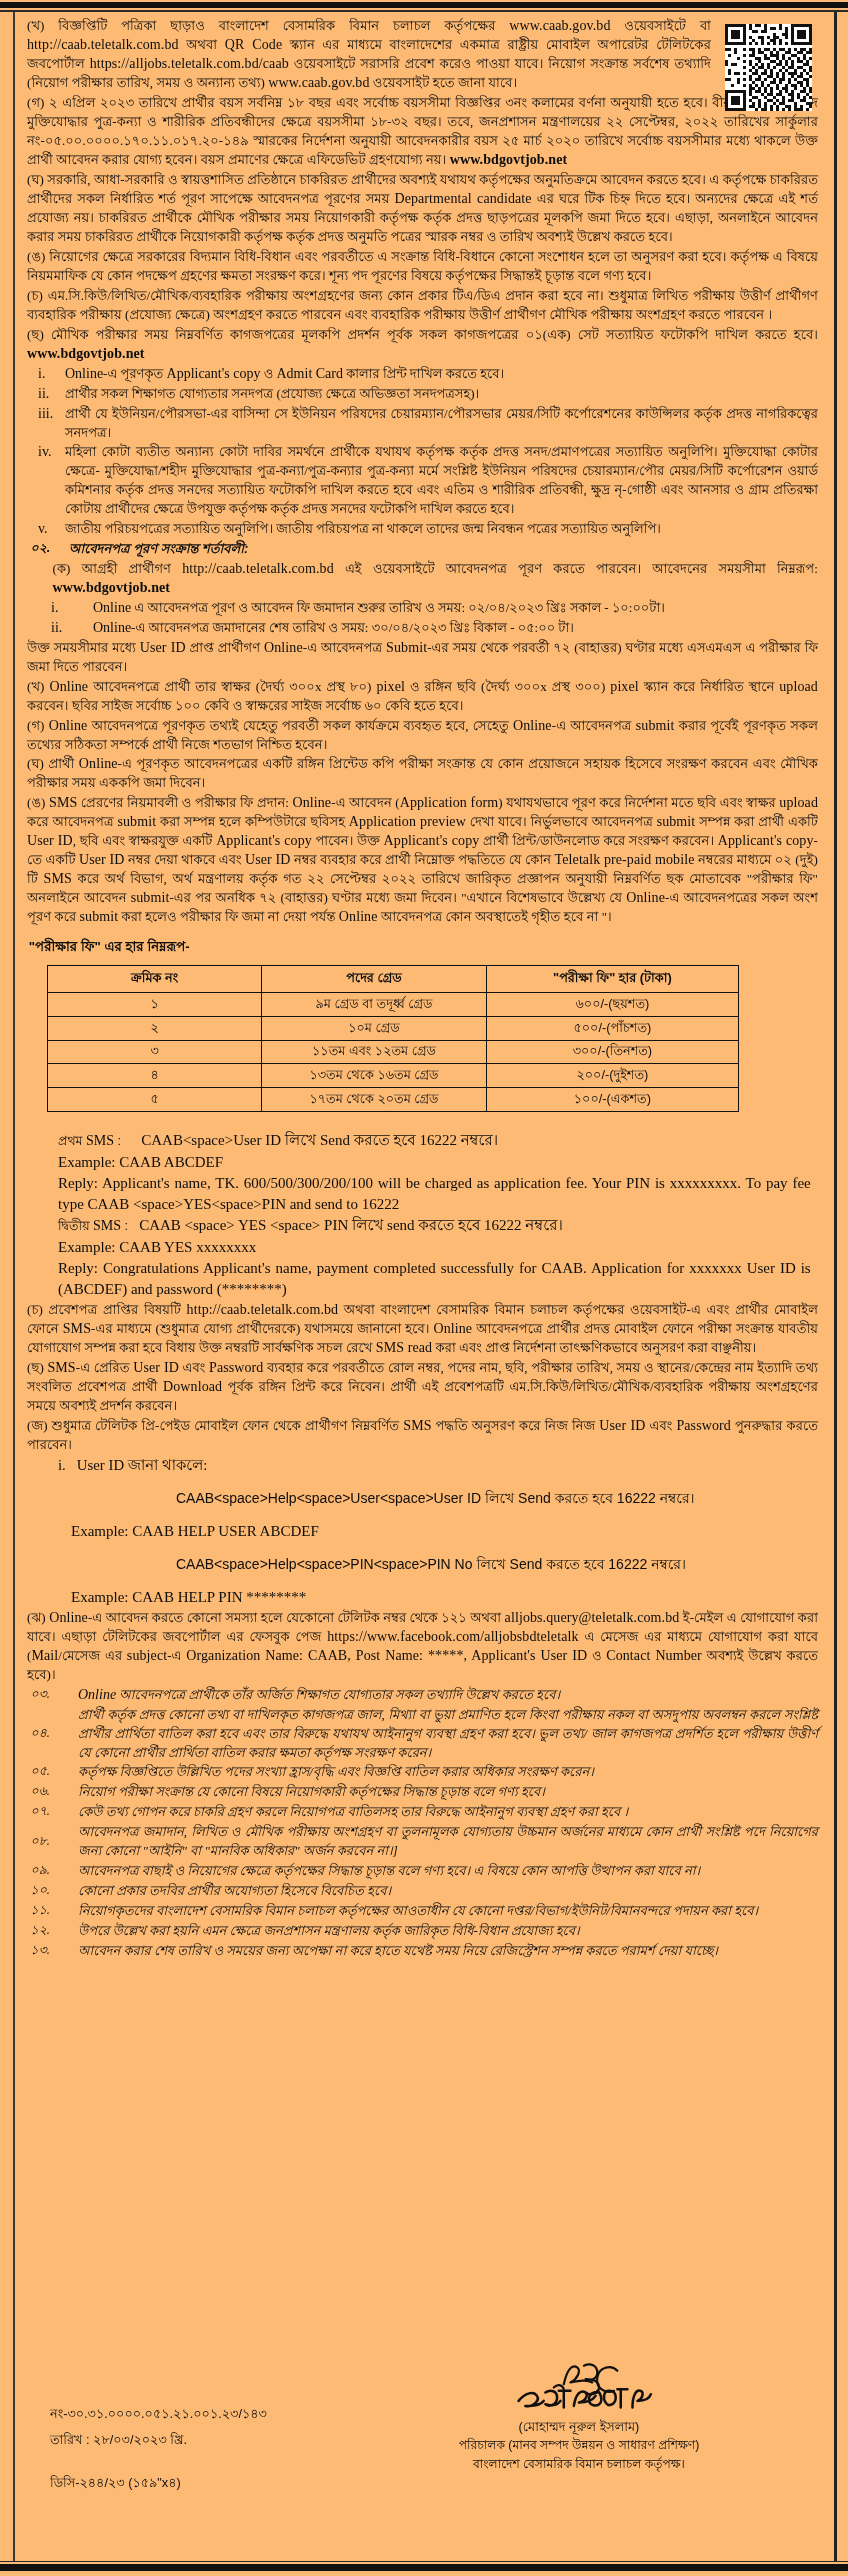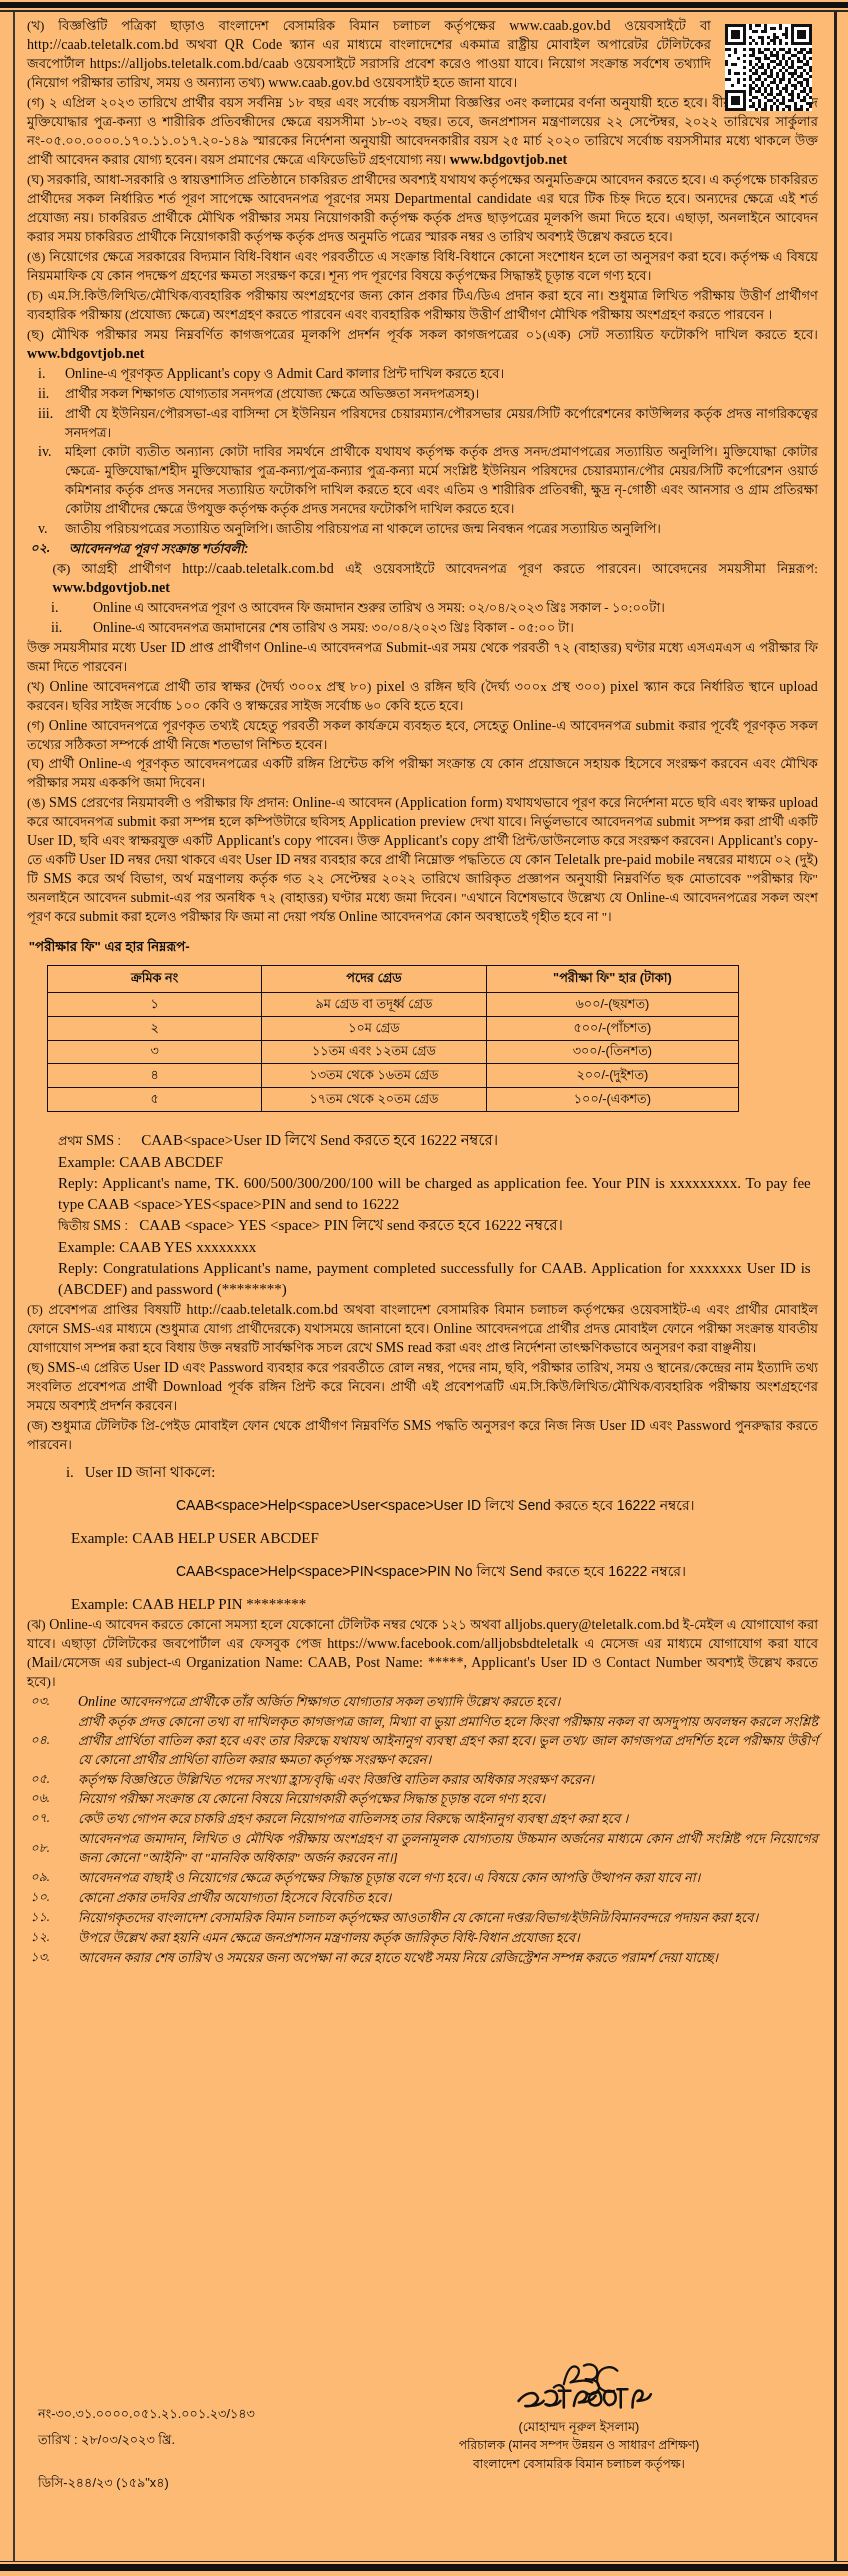--- a/index.html
+++ b/index.html
@@ -146,33 +146,33 @@
     line-height:21px;
     margin:12px;
     padding-left:137px;
     padding-right:5.5px;
     text-align:justify;
   }
   .sms-follow{
     font-family:"Liberation Serif","DejaVu Serif",serif;
     font-size:14.8px;
     line-height:21px;
-    margin:8px;
+    margin:0;
     padding-left:31px;
   }
   .gap14{height:12.8px;}
 
   
   .footer{
     position:absolute;
     left:0;right:0;bottom:27px;
     height:173px;
   }
   .foot-left{
-    position:absolute;left:11px;top:47px;
+    position:absolute;left:23px;top:47px;
     font-family:"Liberation Sans","DejaVu Sans",sans-serif;
     font-size:12.8px;line-height:25.5px;
   }
   .foot-left .dc{ margin-top:18px;}
   .foot-right{
     position:absolute;right:43px;top:0px;
     width:392px;
     text-align:center;
     font-family:"Liberation Sans","DejaVu Sans",sans-serif;
     font-size:12.4px;line-height:19px;

